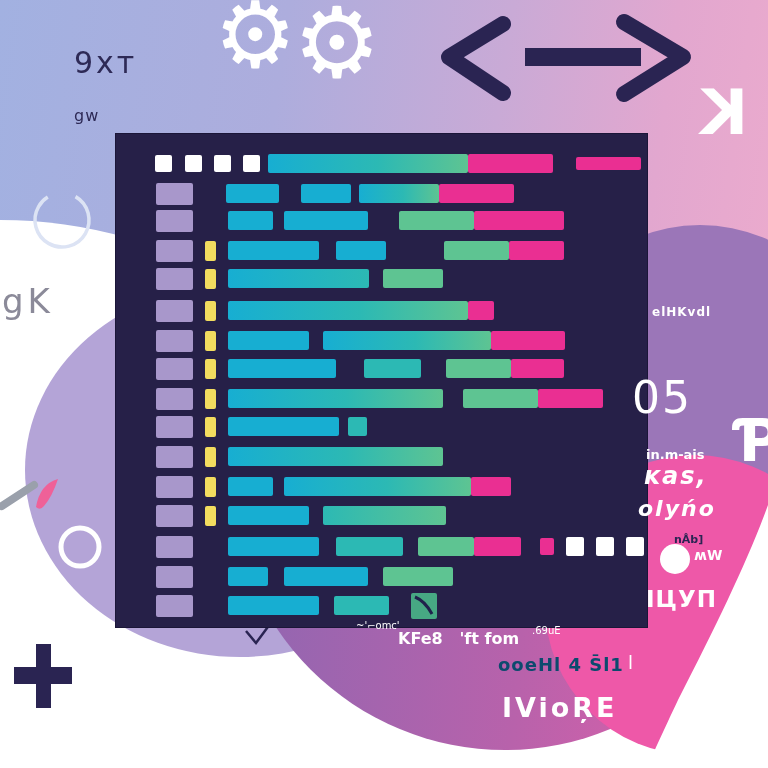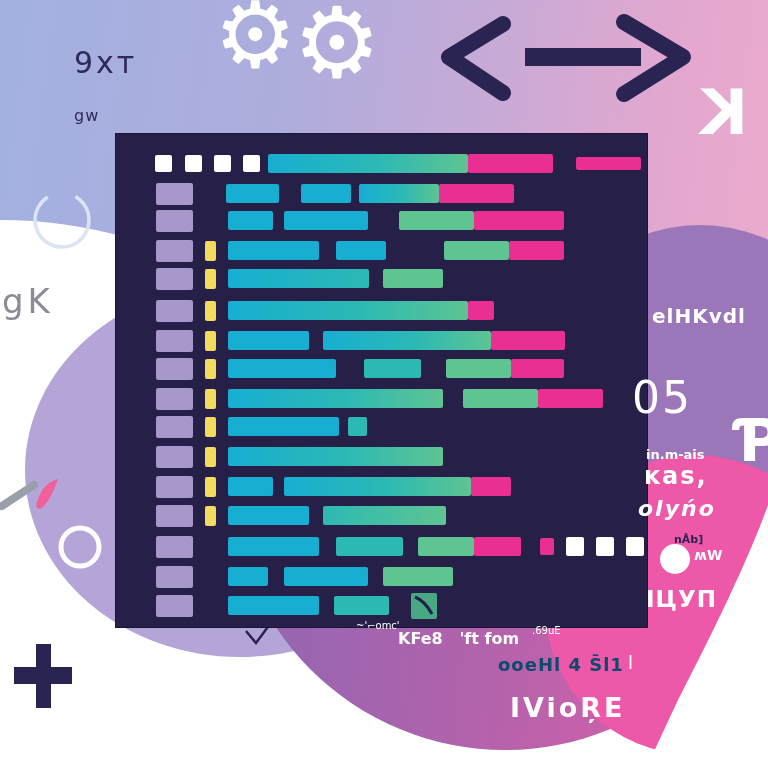--- a/index.html
+++ b/index.html
@@ -176,29 +176,29 @@
       </div>
     </div>
 
   <div class="white-dot" style="left:660px;top:544px;width:30px;height:30px;"></div>
 
   <div id="decor-texts">
       <span class="dtext" style="left: 74px; top: 48px; font-size: 30px; color: rgb(46, 42, 86); letter-spacing: 3px;">9xт</span>
       <span class="dtext" style="left: 74px; top: 108px; font-size: 16px; color: rgb(46, 42, 86); letter-spacing: 1px;">gw</span>
       <span class="dtext" style="left: 2px; top: 284px; font-size: 34px; color: rgb(139, 138, 153); letter-spacing: 4px;">gK</span>
       <span class="dtext" style="left: 700px; top: 82px; font-size: 62px; color: rgb(255, 255, 255); font-weight: bold; transform: scaleX(-1);">K</span>
-      <span class="dtext" style="left: 652px; top: 306px; font-size: 20px; color: rgb(255, 255, 255); font-weight: bold; letter-spacing: 1px;">elHKvdl</span>
+      <span class="dtext" style="left: 652px; top: 306px; font-size: 12px; color: rgb(255, 255, 255); font-weight: bold; letter-spacing: 1px;">elHKvdl</span>
       <span class="dtext" style="left: 632px; top: 376px; font-size: 44px; color: rgb(255, 255, 255); letter-spacing: 2px;">05</span>
       <span class="dtext" style="left: 736px; top: 412px; font-size: 58px; color: rgb(255, 255, 255); font-weight: bold;">Ƥ</span>
       <span class="dtext" style="left: 646px; top: 448px; font-size: 13px; color: rgb(255, 255, 255); font-weight: bold;">in.m-ais</span>
-      <span class="dtext" style="left: 644px; top: 464px; font-size: 24px; color: rgb(255, 255, 255); font-weight: bold; letter-spacing: 2px;">ĸas,</span>
+      <span class="dtext" style="left: 644px; top: 464px; font-size: 24px; color: rgb(255, 255, 255); font-weight: bold; letter-spacing: 2px; font-style: italic;">ĸas,</span>
       <span class="dtext" style="left: 638px; top: 498px; font-size: 22px; color: rgb(255, 255, 255); font-weight: bold; font-style: italic; letter-spacing: 2px;">olyńo</span>
       <span class="dtext" style="left: 674px; top: 534px; font-size: 11px; color: rgb(43, 37, 83); font-weight: bold;">nÅb]</span>
       <span class="dtext" style="left: 694px; top: 548px; font-size: 14px; color: rgb(255, 255, 255); font-weight: bold;">ʍW</span>
       <span class="dtext" style="left: 646px; top: 588px; font-size: 23px; color: rgb(255, 255, 255); font-weight: bold; letter-spacing: 1px;">IЦУП</span>
       <span class="dtext" style="left: 628px; top: 654px; font-size: 18px; color: rgb(255, 255, 255);">l</span>
       <span class="dtext" style="left: 356px; top: 621px; font-size: 10px; color: rgb(255, 255, 255);">~'⌐omc'</span>
       <span class="dtext" style="left: 398px; top: 631px; font-size: 16px; color: rgb(255, 255, 255); font-weight: bold;">KFe8   'ft fom</span>
       <span class="dtext" style="left: 532px; top: 626px; font-size: 10px; color: rgb(255, 255, 255);">.69uE</span>
       <span class="dtext" style="left: 498px; top: 656px; font-size: 18px; color: #0c4a6e; font-weight: bold; letter-spacing: 1px;">ooeHl 4 S̄l1</span>
-      <span class="dtext" style="left: 502px; top: 694px; font-size: 27px; color: rgb(255, 255, 255); font-weight: bold; letter-spacing: 3px; margin-left: 8px;">IVioŖE</span>
+      <span class="dtext" style="left: 502px; top: 694px; font-size: 27px; color: rgb(255, 255, 255); font-weight: bold; letter-spacing: 3px;">IVioŖE</span>
     </div>
 </div>
 
 </body></html>

